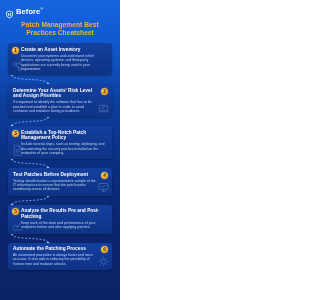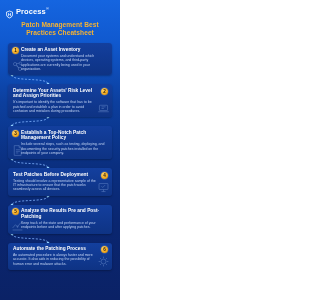--- a/index.html
+++ b/index.html
@@ -97,21 +97,21 @@
 <div id="infographic">
 
   <div class="logo-row">
     <span class="logo-mark">
       <svg viewBox="0 0 24 24" aria-hidden="true">
         <path d="M12 1.5 3 5v6.5c0 5.4 3.8 9.6 9 11 5.2-1.4 9-5.6 9-11V5z" fill="#ffffff" opacity=".95"></path>
         <path d="M12 3.6 5 6.4v5.2c0 4.2 2.9 7.6 7 8.8 4.1-1.2 7-4.6 7-8.8V6.4z" fill="#1565e0"></path>
         <path d="M8.4 8.2h1.7v7.6H8.4zm5.5 0h1.7v7.6h-1.7zm-4 2.9h4.4v1.7H9.9z" fill="#ffffff"></path>
       </svg>
     </span>
-    <span class="logo-text"><span>Process</span><span class="logo-tm">®</span></span>
+    <span class="logo-text"><span>Before</span><span class="logo-tm">®</span></span>
   </div>
 
   <div class="title">
     <span>Patch Management Best</span><br>
     <span>Practices Cheatsheet</span>
   </div>
 
   <div class="steps">
 
     <div class="card left-badge">

